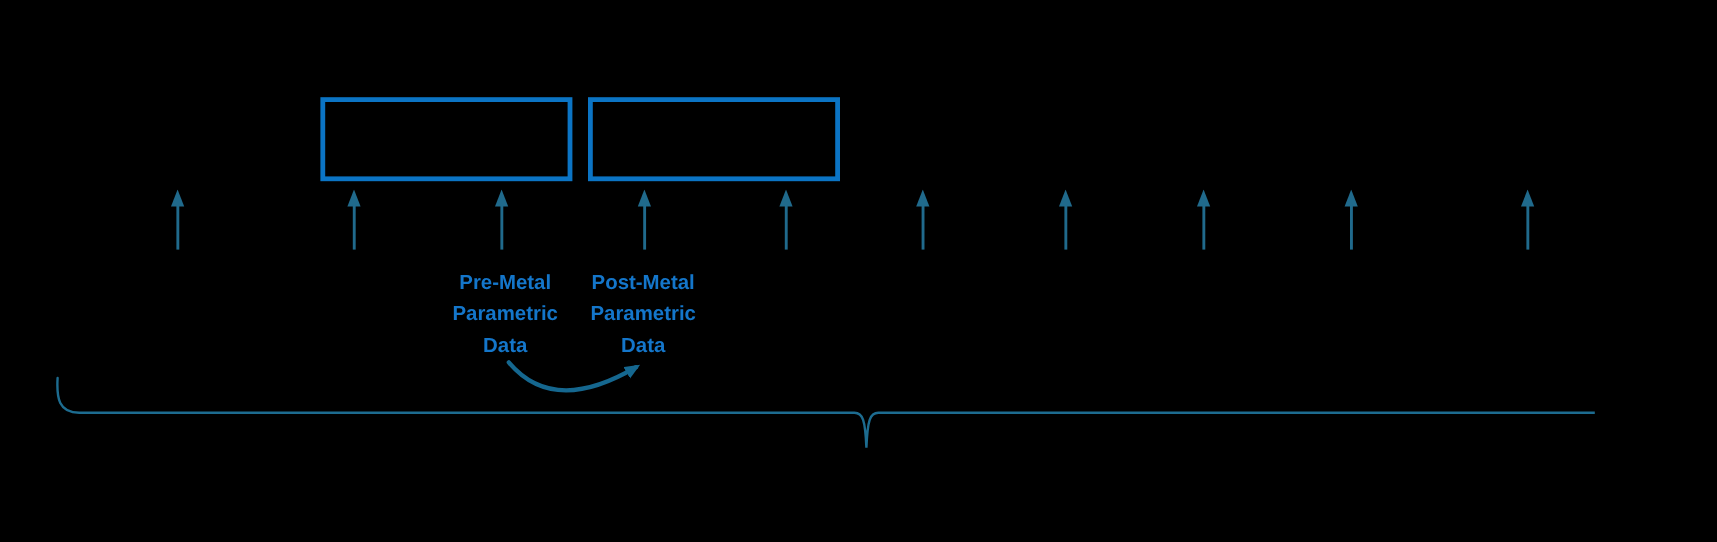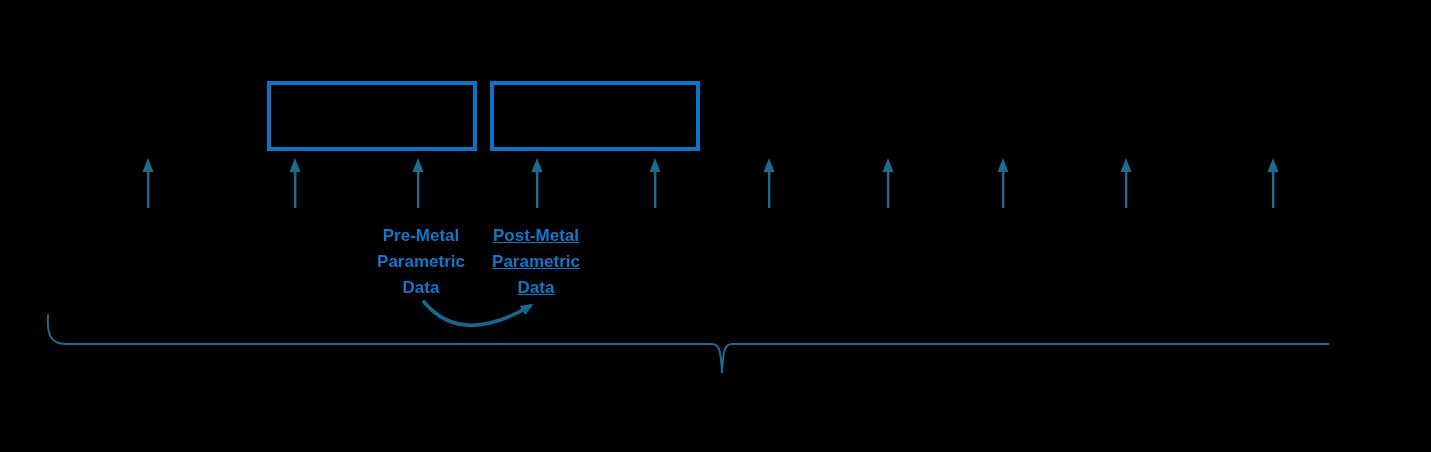--- a/index.html
+++ b/index.html
@@ -45,21 +45,21 @@
     top: 223px;
     width: 122px;
     color: var(--label-text);
     font-size: 17px;
     font-weight: 700;
     line-height: 26px;
     text-align: center;
     white-space: pre-line;
   }
   .label-pre  { left: 360px; }
-  .label-post { left: 475px; text-decoration: underline; }
+  .label-post { left: 475px; }
   .curved-arrow {
     position: absolute;
     left: 406px;
     top: 291px;
     width: 145px;
     height: 48px;
   }
   .brace {
     position: absolute;
     left: 38px;

